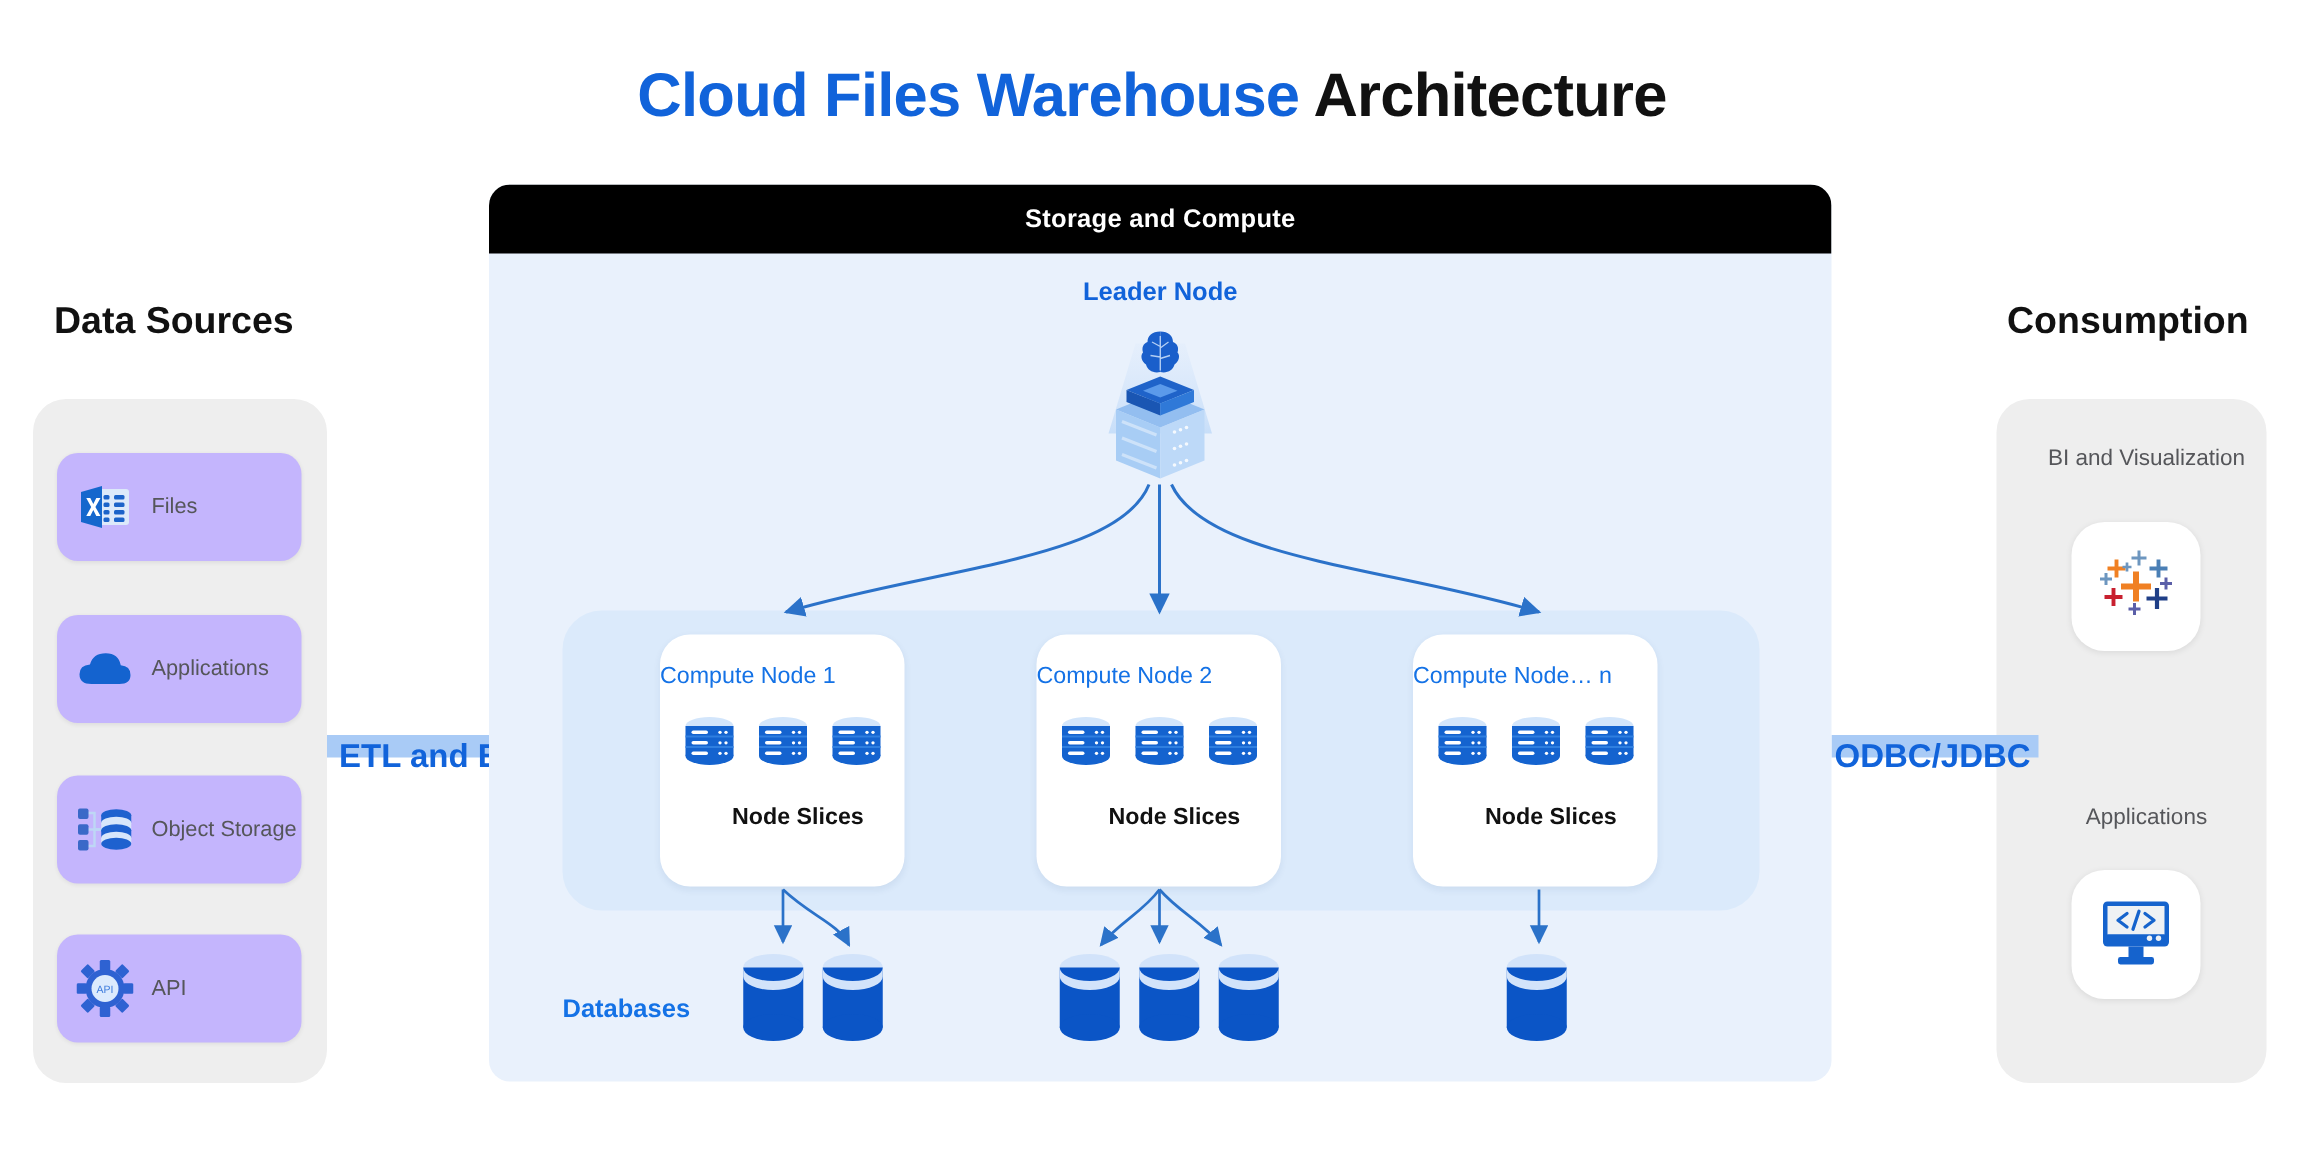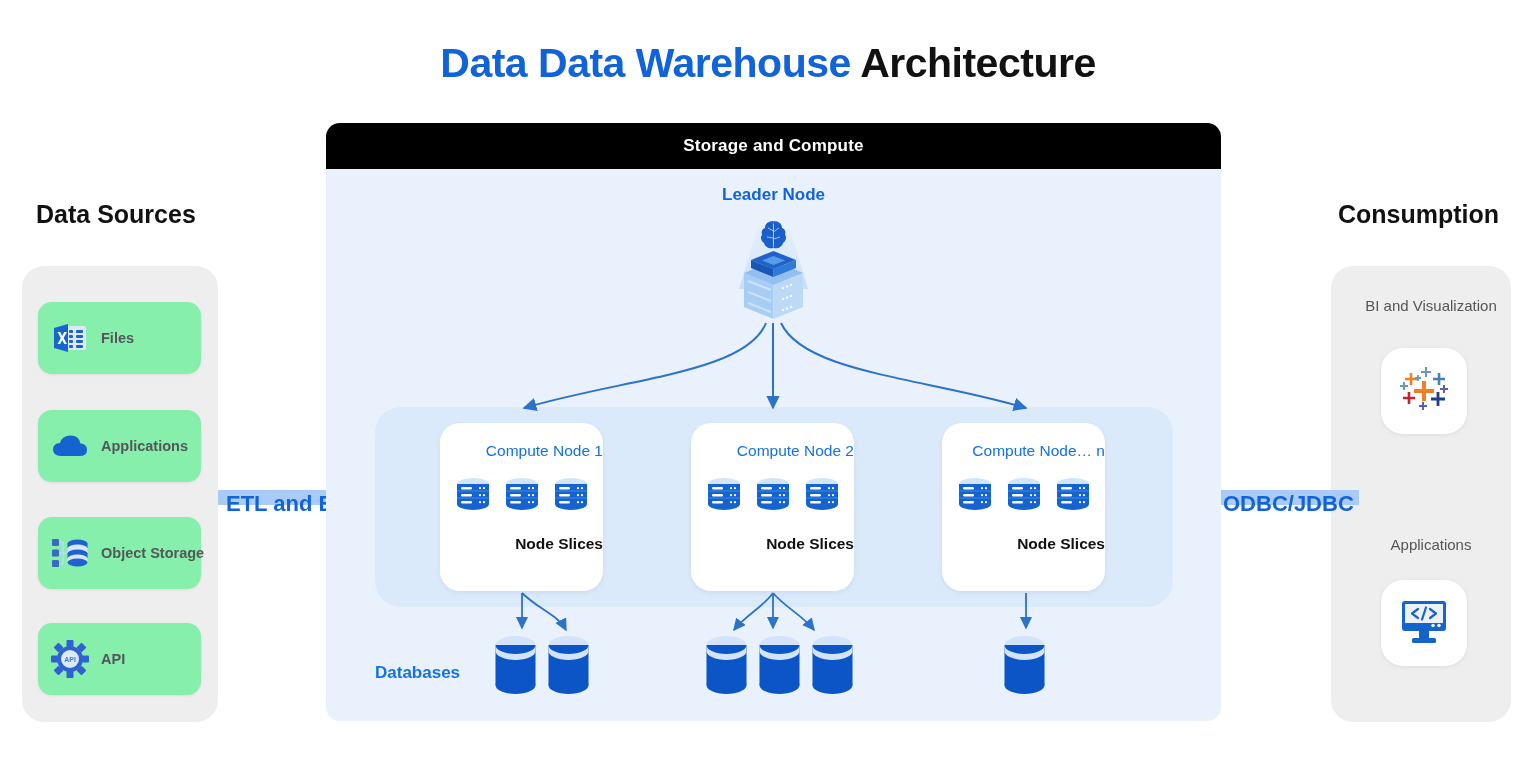--- a/index.html
+++ b/index.html
@@ -35,24 +35,24 @@
   .side-panel{
     position:absolute;
     background:#eeeeee;
     border-radius:22px;
   }
   #left-panel{left:22px;top:266px;width:196px;height:456px;}
   #right-panel{left:1331px;top:266px;width:180px;height:456px;}
 
   .source-card{
     position:absolute;left:38px;width:163px;height:72px;
-    background:#86efac;border-radius:14px;
+    background:#c4b5fd;border-radius:14px;
     box-shadow:0 1px 3px rgba(0,0,0,.07);
     display:flex;align-items:center;
-    padding-left:12px;box-sizing:border-box;font-weight:bold;
+    padding-left:12px;box-sizing:border-box;
   }
   .source-card .label{
     font-size:14.5px;color:#55565a;margin-left:11px;white-space:nowrap;
   }
   .icon-box{width:40px;height:40px;flex:0 0 40px;display:flex;align-items:center;justify-content:center;}
 
   
   .consume-label{
     position:absolute;left:1331px;width:200px;text-align:center;
     font-size:15px;color:#55565a;white-space:nowrap;
@@ -85,21 +85,21 @@
     position:absolute;left:0;top:62px;width:895px;text-align:center;
     font-size:17px;font-weight:bold;color:#1163da;
   }
   #leader-visual{position:absolute;left:395px;top:88px;width:105px;height:125px;}
 
   
   .compute-card{
     position:absolute;top:300px;width:163px;height:168px;
     background:#ffffff;border-radius:20px;
     box-shadow:0 2px 5px rgba(20,60,120,.08);
-    text-align:right;
+    text-align:left;
   }
   .compute-card .cn-title{
     margin-top:19px;font-size:15.5px;color:#1472e6;white-space:nowrap;
   }
   .compute-card .slices{
     margin-top:14px;display:flex;justify-content:center;gap:7px;
   }
   .compute-card .cn-foot{
     margin-top:15px;font-size:15.5px;font-weight:bold;color:#111111;padding-left:48px;
   }
@@ -127,21 +127,21 @@
   #odbc-label{left:1223px;top:450px;}
 
   #center-arrows{position:absolute;left:0;top:0;width:895px;height:598px;pointer-events:none;}
 </style>
 </head>
 <body>
 
 <div class="stage">
 
   <div class="title">
-    <span class="accent">Data Data Warehouse</span><span> Architecture</span>
+    <span class="accent">Cloud Files Warehouse</span><span> Architecture</span>
   </div>
 
   <div class="col-heading" id="data-sources-heading">Data Sources</div>
 
   <div class="col-heading" id="consumption-heading">Consumption</div>
 
   <div class="side-panel" id="left-panel"></div>
 
   <div class="source-card" style="top:302px">
     <span class="icon-box">

